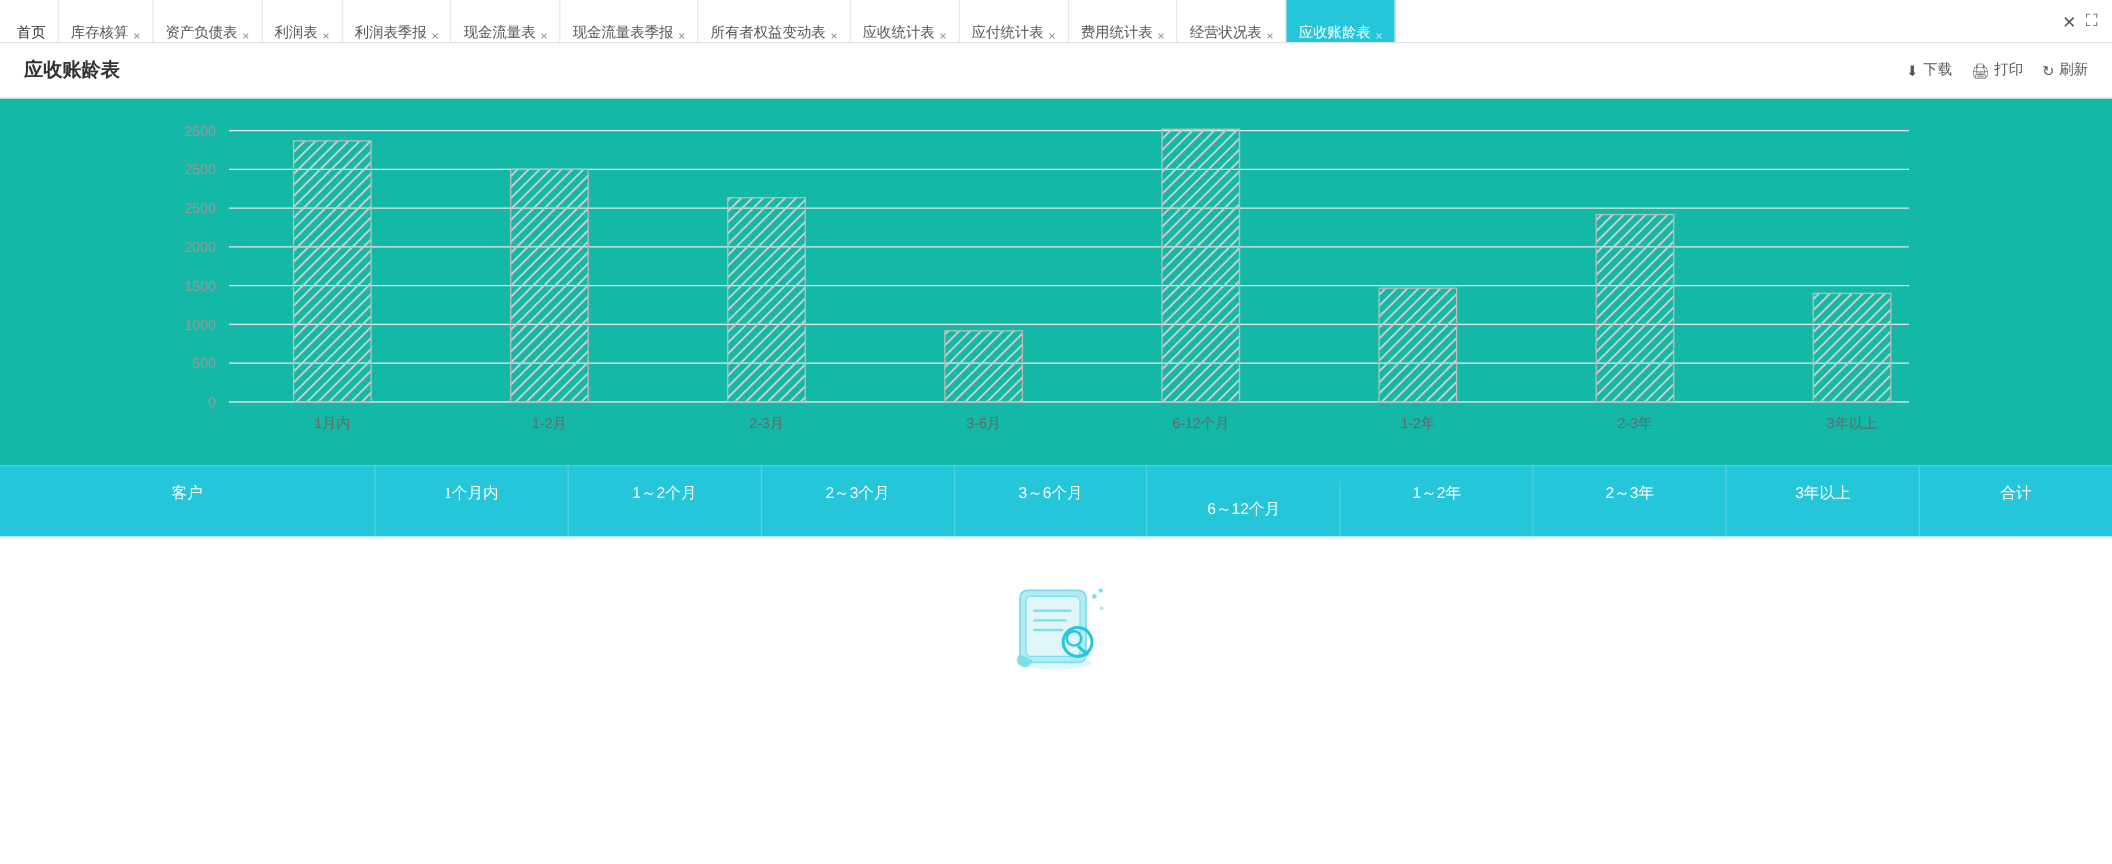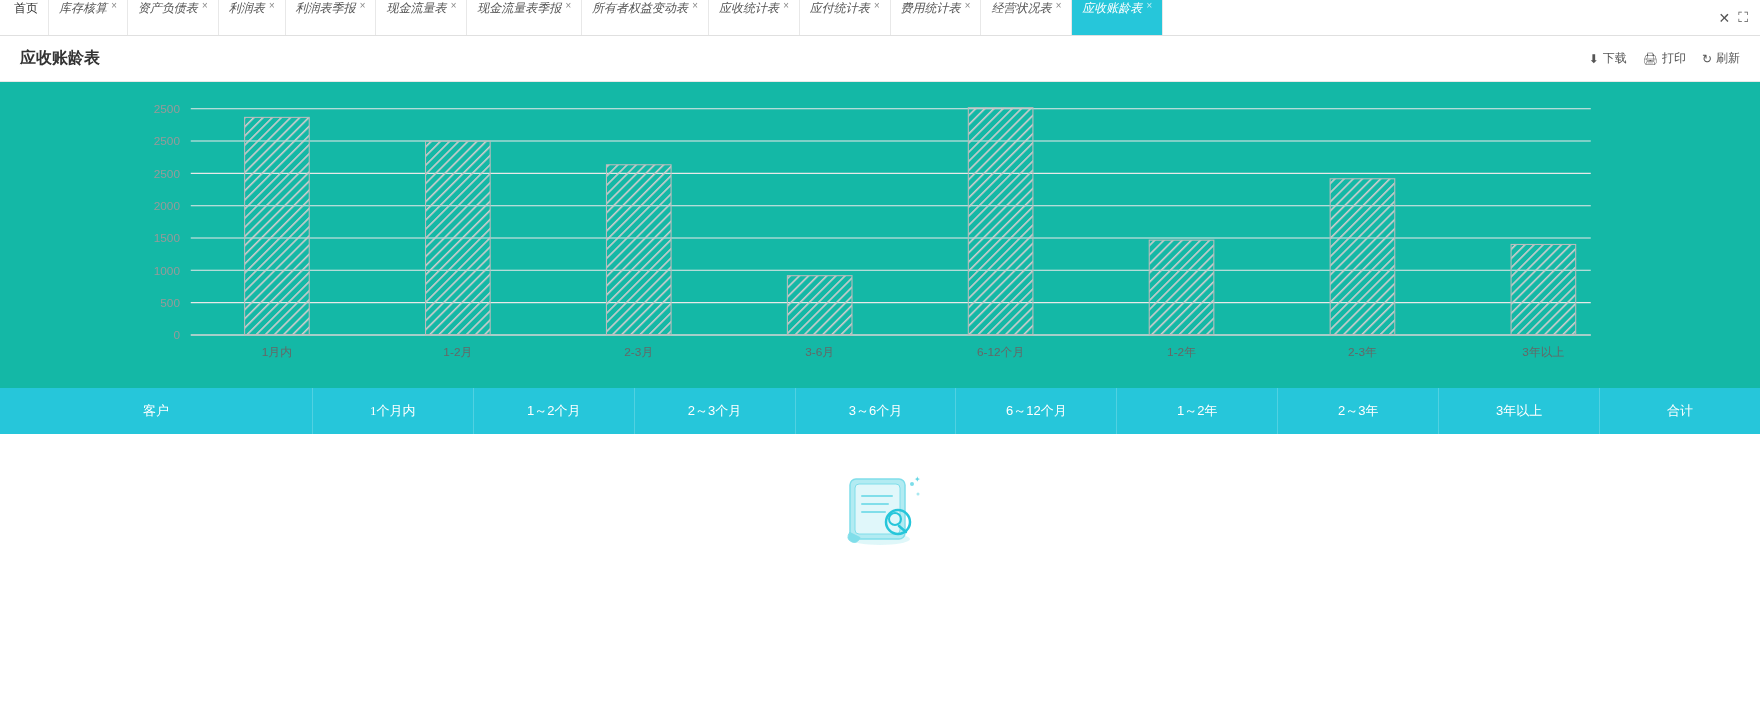--- a/index.html
+++ b/index.html
@@ -11,21 +11,21 @@
       align-items: center;
       background: #fff;
       border-bottom: 1px solid #e0e0e0;
       height: 36px;
       padding: 0 4px;
       overflow: hidden;
       white-space: nowrap;
     }
     .tab-item {
       display: inline-flex;
-      align-items: flex-start;
+      align-items: flex-end;
       padding: 0 10px;
       height: 36px;
       cursor: pointer;
       color: #555;
       border-right: 1px solid #e8e8e8;
       font-size: 12px;
       white-space: nowrap;
       flex-shrink: 0;
     }
     .tab-item.home { color: #333; font-weight: 500; }
@@ -137,21 +137,21 @@
   </style>
 </head>
 <body>
 
 <div class="tab-bar">
 
   <div class="tab-item home">
     <span>首页</span>
   </div>
 
-  <div id="tabs-container" style="display:flex;align-items:center;overflow:hidden;flex:1;font-style:italic;">
+  <div id="tabs-container" style="display:flex;align-items:center;overflow:hidden;flex:1;">
       <div class="tab-item">
         <span>库存核算</span>
         <span class="close-btn">×</span>
       </div>
       <div class="tab-item">
         <span>资产负债表</span>
         <span class="close-btn">×</span>
       </div>
       <div class="tab-item">
         <span>利润表</span>
@@ -277,21 +277,21 @@
       </svg>
     </div>
   </div>
 
   <div class="table-header" id="table-header-row">
   <div class="th" style="flex: 2 1 0%;">客户</div>
       <div class="th" style="flex: 1 1 0%; font-family: Liberation Serif, serif;">1个月内</div>
       <div class="th" style="flex: 1 1 0%;">1～2个月</div>
       <div class="th" style="flex: 1 1 0%;">2～3个月</div>
       <div class="th" style="flex: 1 1 0%;">3～6个月</div>
-      <div class="th" style="flex: 1 1 0%;">6～12个月</div>
+      <div class="th" style="flex: 1 1 0%; margin-top: 13px;">6～12个月</div>
       <div class="th" style="flex: 1 1 0%;">1～2年</div>
       <div class="th" style="flex: 1 1 0%;">2～3年</div>
       <div class="th" style="flex: 1 1 0%;">3年以上</div>
       <div class="th" style="flex: 1 1 0%;">合计</div>
     </div>
 
   <div class="empty-state">
     <svg class="empty-icon" viewBox="0 0 100 90" xmlns="http://www.w3.org/2000/svg">
 
       <ellipse cx="50" cy="75" rx="30" ry="6" fill="rgba(38,198,218,0.15)"></ellipse>

